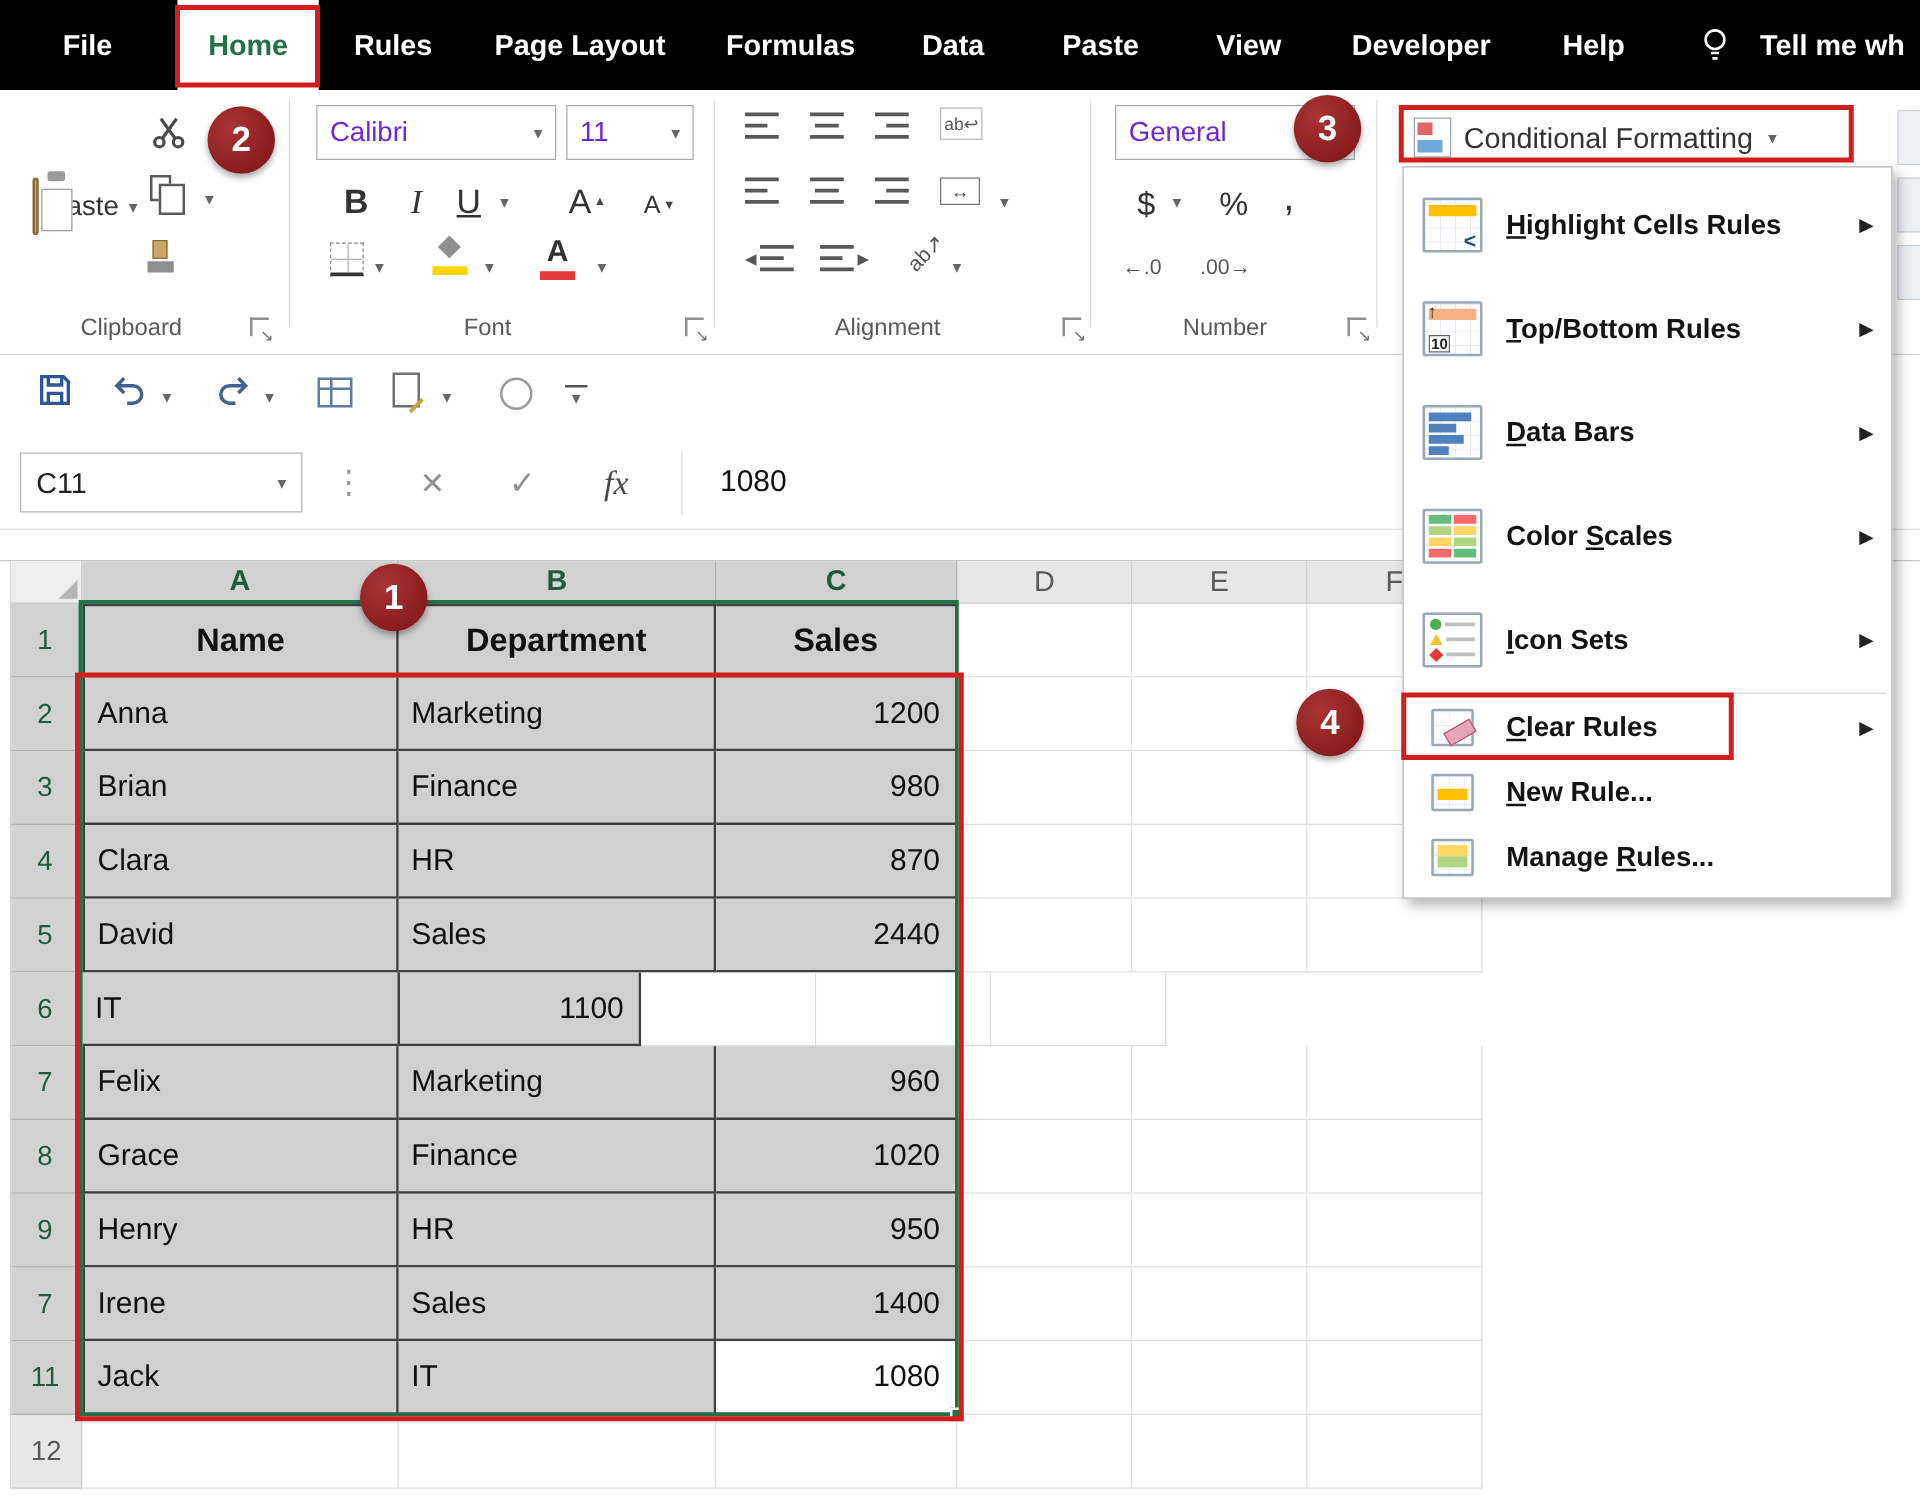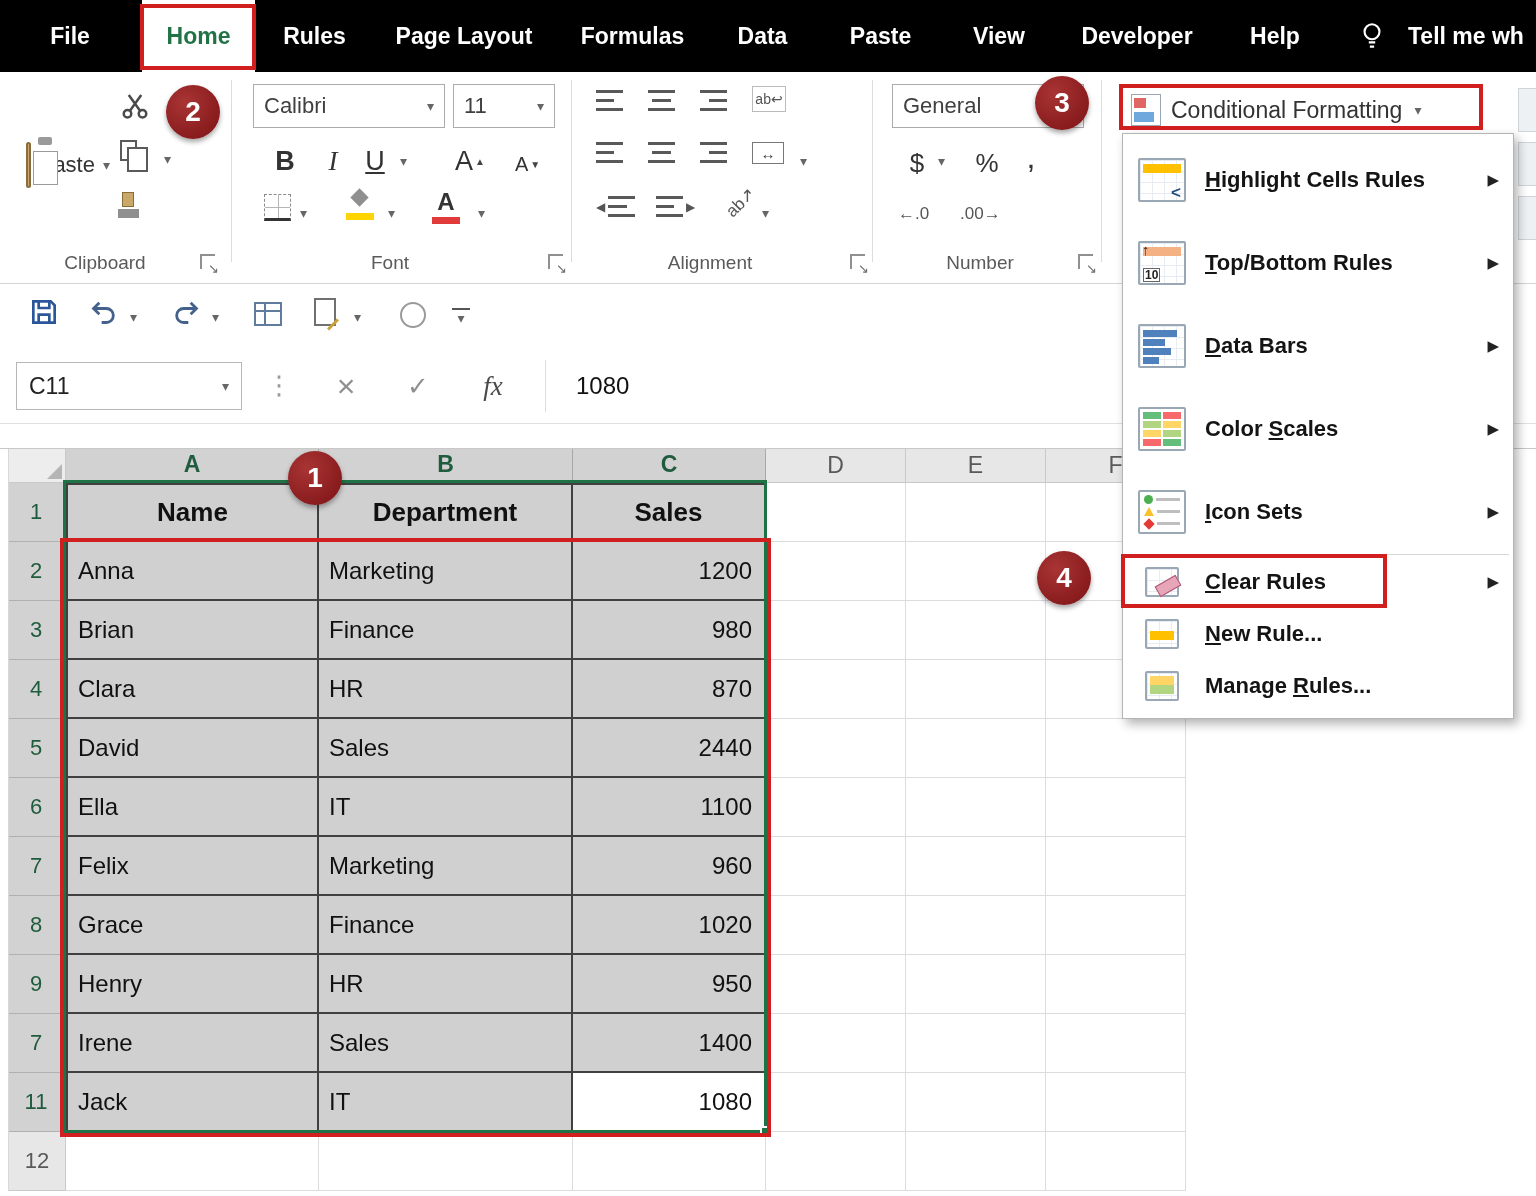--- a/index.html
+++ b/index.html
@@ -17,21 +17,21 @@
   .ribbon{position:absolute;left:0;top:72px;width:1536px;height:212px;background:#fff;
           border-bottom:1px solid #d5d5d5;z-index:10}
   .abs{position:absolute}
   .vdiv{position:absolute;top:8px;height:182px;width:1px;background:#dcdcdc}
   .glabel{position:absolute;top:180px;font-size:19px;color:#5a5a5a;text-align:center}
   .dlaunch{position:absolute;width:15px;height:15px;border-left:2px solid #909090;border-top:2px solid #909090}
   .dlaunch::after{content:"↘";position:absolute;right:-4px;bottom:-7px;font-size:13px;color:#707070}
   .chev{color:#666;font-size:14px;line-height:1}
   .chev::after{content:"▾"}
   .combo{position:absolute;height:44px;background:#fff;border:1px solid #ababab;display:flex;
-         align-items:center;padding:0 10px;font-size:22px;color:#404040}
+         align-items:center;padding:0 10px;font-size:22px;color:#6d28d9}
   .combo .chev{margin-left:auto}
   .rbtn{position:absolute;display:flex;align-items:center;justify-content:center;color:#333}
 
   .pastebtn{position:absolute;left:26px;top:12px;width:84px;height:156px;display:flex;flex-direction:row;
             align-items:center;justify-content:flex-start;gap:8px;padding-top:6px}
   .clip-ic{width:38px;height:46px;background:#c9a97a;border:2px solid #8a6d3b;border-radius:3px;position:relative}
   .clip-ic::before{content:"";position:absolute;left:5px;top:7px;width:23px;height:32px;background:#fff;border:1px solid #9a9a9a}
   .clip-ic::after{content:"";position:absolute;left:10px;top:-7px;width:14px;height:8px;background:#9a9a9a;border-radius:2px}
   .paste-label{font-size:22px;color:#333}
 
@@ -444,21 +444,20 @@
       <div class="rhd sel">5</div>
       <div class="tc first c-a">David</div>
       <div class="tc c-b">Sales</div>
       <div class="tc numcell c-c">2440</div>
       <div class="ec c-d"></div>
       <div class="ec c-e"></div>
       <div class="ec c-f"></div>
     </div>
     <div class="xr">
       <div class="rhd sel">6</div>
-      <div class="tc first c-a">Ella</div>
       <div class="tc c-b">IT</div>
       <div class="tc numcell c-c">1100</div>
       <div class="ec c-d"></div>
       <div class="ec c-e"></div>
       <div class="ec c-f"></div>
     </div>
     <div class="xr">
       <div class="rhd sel">7</div>
       <div class="tc first c-a">Felix</div>
       <div class="tc c-b">Marketing</div>

